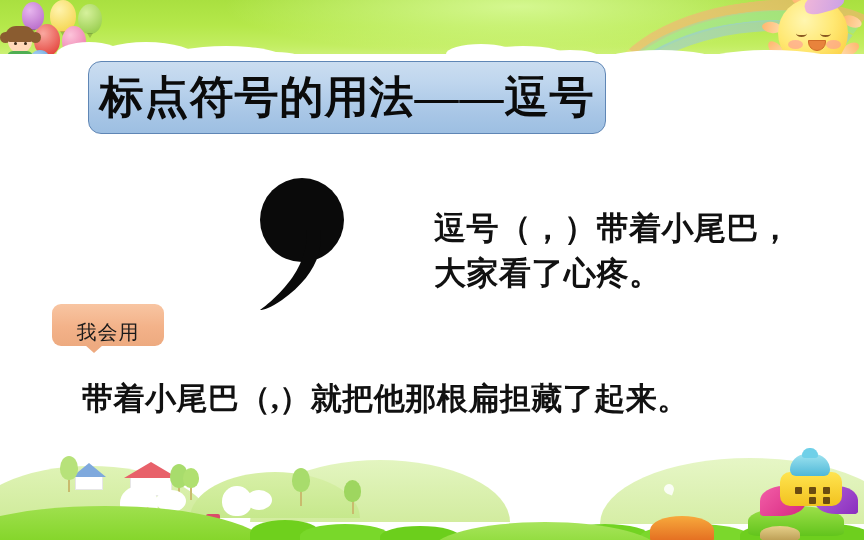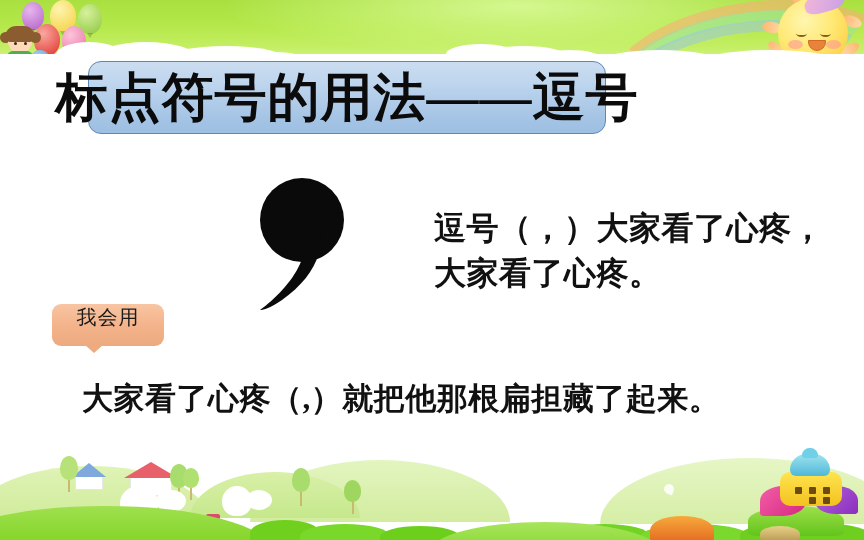--- a/index.html
+++ b/index.html
@@ -179,21 +179,21 @@
     border-radius: 13px;
     border: 1.6px solid #5f86b5;
     background: linear-gradient(180deg,#cbddf0 0%, #bfd6ee 28%, #a8c6e6 72%, #9dbfe2 100%);
     box-sizing: border-box;
     display: flex;
     align-items: center;
     justify-content: center;
   }
   .title-text {
     font-family: "Liberation Serif", "DejaVu Serif", serif;
-    font-size: 52px;
+    font-size: 44px;
     font-weight: 700;
     color: #0b0b0b;
     letter-spacing: 1px;
     white-space: nowrap;
   }
 
   
   .comma-mark {
     position: absolute;
     left: 250px;
@@ -238,21 +238,21 @@
     height: 46px;
   }
   .badge {
     position: absolute;
     left: 0; top: 0;
     width: 112px;
     height: 42px;
     border-radius: 9px;
     background: linear-gradient(180deg,#f8c5a2 0%, #f3b289 55%, #edaa80 100%);
     display: flex;
-    align-items: flex-start;
+    align-items: flex-end;
     justify-content: center;
   }
   .badge-text {
     font-family: "Liberation Serif", "DejaVu Serif", serif;
     font-size: 20px;
     color: #1a1a1a;
     letter-spacing: 1px;
   }
   .badge-tail {
     position: absolute;
@@ -382,32 +382,32 @@
   </div>
 
   <div class="comma-mark">
     <div class="comma-dot"></div>
     <svg class="comma-tail" viewBox="0 0 86 80">
       <path d="M62,0 C66,26 52,50 24,70 C12,78 6,80 2,80 C16,70 34,52 42,34 C48,20 50,8 48,0 Z" fill="#0a0a0a"></path>
     </svg>
   </div>
 
   <div class="explain">
-    <div>逗号（，）大家看了心疼，</div>
+    <div>逗号（，）带着小尾巴，</div>
     <div>大家看了心疼。</div>
   </div>
 
   <div class="badge-wrap">
     <div class="badge">
       <span class="badge-text">我会用</span>
     </div>
     <div class="badge-tail"></div>
   </div>
 
-  <div class="example">大家看了心疼（,）就把他那根扁担藏了起来。</div>
+  <div class="example">带着小尾巴（,）就把他那根扁担藏了起来。</div>
 
   <div class="bottom-scene">
 
     <div class="hill" style="left:-30px; bottom:18px; width:240px; height:56px; background:linear-gradient(180deg,#dff3b6,#cfeb9a);"></div>
     <div class="hill" style="left:250px; bottom:18px; width:260px; height:62px; background:linear-gradient(180deg,#e3f5c0,#d2ec9f);"></div>
     <div class="hill" style="left:600px; bottom:16px; width:300px; height:66px; background:linear-gradient(180deg,#e6f6c6,#d6eea6);"></div>
     <div class="hill" style="left:190px; bottom:22px; width:170px; height:46px; background:linear-gradient(180deg,#d8f0a8,#c6e88c);"></div>
 
     <div class="house-body" style="left:75px; bottom:50px; width:28px; height:14px;"></div>
     <div class="house-roof" style="left:72px; bottom:63px; border-left:17px solid transparent; border-right:17px solid transparent; border-bottom:14px solid #7fa9dd;"></div>

